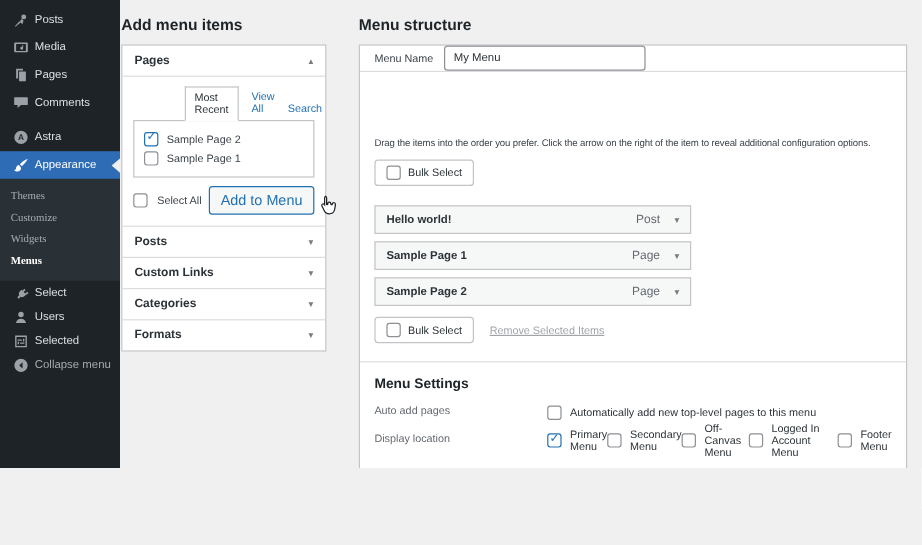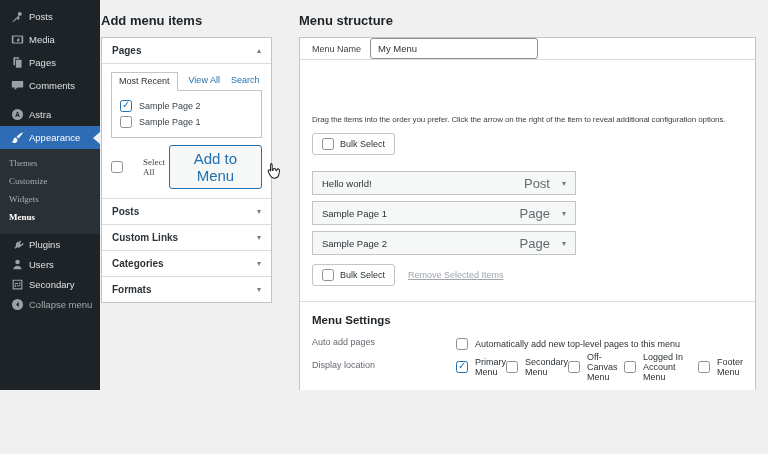--- a/index.html
+++ b/index.html
@@ -31,50 +31,50 @@
   .cb.checked{border-color:#2271b1;}
   .cb.checked::after{content:"\2713";position:absolute;left:1px;top:-2px;font-size:10px;font-weight:bold;color:#2271b1;}
   a.link{color:#2271b1;text-decoration:none;cursor:pointer;}
 
   
   .col-add{position:absolute;left:101px;top:13px;width:171px;}
   .pages-head{display:flex;justify-content:space-between;align-items:center;padding:7px 10px;
               border-bottom:1px solid #dcdcde;font-size:10px;font-weight:600;color:#2c3338;cursor:pointer;}
   .acc-arrow{font-size:8px;color:#787c82;}
   .pages-body{padding:8px 9px 9px;}
-  .tabs{display:flex;align-items:flex-end;gap:11px;position:relative;z-index:2;}
+  .tabs{display:flex;align-items:flex-end;gap:11px;position:relative;z-index:2;margin-left:43px;}
   .tab-active{border:1px solid #c3c4c7;border-bottom:1px solid #fff;background:#fff;margin-bottom:-1px;
               padding:3px 7px 4px;font-size:9px;color:#2c3338;cursor:pointer;}
   .tab-link{font-size:9px;padding-bottom:5px;}
   .tab-panel{border:1px solid #c3c4c7;padding:7px 8px;background:#fff;}
   .page-opt{display:flex;align-items:center;gap:7px;height:16px;font-size:9px;color:#3c434a;cursor:pointer;}
   .select-row{margin-top:7px;display:flex;justify-content:space-between;align-items:center;}
-  .select-all{display:flex;align-items:center;gap:20px;font-size:9px;color:#3c434a;cursor:pointer;font-family:Liberation Serif, serif;}
-  .btn-secondary{font-family:inherit;font-size:15px;color:#2271b1;background:#f6f7f7;border:1px solid #2271b1;
+  .select-all{display:flex;align-items:center;gap:8px;font-size:9px;color:#3c434a;cursor:pointer;}
+  .btn-secondary{font-family:inherit;font-size:12px;color:#2271b1;background:#f6f7f7;border:1px solid #2271b1;
                  border-radius:3px;padding:4px 9px;cursor:pointer;}
   .acc-row{display:flex;justify-content:space-between;align-items:center;padding:7px 10px;
            border-top:1px solid #dcdcde;font-size:10px;font-weight:600;color:#2c3338;cursor:pointer;}
 
   
   .col-structure{position:absolute;left:299px;top:13px;width:457px;}
   .structure-card{height:399px;display:flex;flex-direction:column;gap:45px;}
   .name-row{display:flex;align-items:center;gap:9px;height:34px;padding:0 12px;border-bottom:1px solid #dcdcde;}
   .name-row label{font-size:9px;color:#3c434a;}
   .name-input{width:168px;height:21px;border:1px solid #8c8f94;border-radius:3px;padding:0 7px;
               font-size:9.5px;font-family:inherit;color:#2c3338;}
   .sc-body{flex:1;padding:7px 12px 0;}
   .drag-hint{font-size:8px;letter-spacing:-0.1px;white-space:nowrap;color:#3c434a;margin:3px 0 9px;}
   .bulk-btn{display:inline-flex;align-items:center;gap:6px;border:1px solid #c3c4c7;border-radius:3px;
             background:#fff;padding:4px 9px;font-size:9px;color:#2c3338;cursor:pointer;text-align:right;}
   .menu-items{margin-top:16px;width:264px;}
   .menu-item-row{display:flex;justify-content:space-between;align-items:center;height:24px;margin-bottom:6px;
                  background:#f6f7f7;border:1px solid #c3c4c7;padding:0 9px;cursor:move;}
-  .mi-title{font-size:9.5px;font-weight:400;color:#2c3338;}
+  .mi-title{font-size:9.5px;font-weight:700;color:#2c3338;}
   .mi-right{display:flex;align-items:center;gap:12px;}
-  .mi-type{font-size:13px;color:#646970;}
+  .mi-type{font-size:10px;color:#646970;}
   .mi-arrow{font-size:8px;color:#787c82;cursor:pointer;}
   .bulk-row{margin-top:9px;display:flex;align-items:center;gap:13px;}
   .remove-link{font-size:9px;color:#a0a5aa;text-decoration:underline;cursor:pointer;}
   .sc-sep{border:0;border-top:1px solid #dcdcde;margin:15px -12px 0;}
   .ms-title{font-size:11.5px;font-weight:700;color:#1d2327;margin:12px 0 10px;}
   .ms-row{display:flex;margin-bottom:8px;}
   .ms-side{width:144px;flex:0 0 auto;font-size:9px;color:#646970;padding-top:1px;}
   .ms-opt{display:flex;align-items:center;gap:7px;font-size:9px;color:#2c3338;height:15px;cursor:pointer;}
   .loc-list{display:flex;flex-direction:row;gap:0;}
   .sc-footer{margin-top:auto;border-top:1px solid #dcdcde;background:#f6f7f7;padding:9px 12px 10px;}
@@ -148,39 +148,39 @@
         <div class="sb-sub-item">Customize</div>
         <div class="sb-sub-item">Widgets</div>
         <div class="sb-sub-item current">Menus</div>
       </div>
       <div class="sb-item sm">
         <span class="sb-icon">
           <svg viewBox="0 0 16 16" width="13" height="13" fill="currentColor">
             <path d="M13.2 6.2V3.4h-1.8v2.8H8.9V3.4H7.1v2.8H5.8v2.3c0 1.6 1 2.9 2.4 3.4v2.7h2.1v-2.7c1.4-.5 2.4-1.8 2.4-3.4V6.2h-1.5z" transform="rotate(45 9.5 8.5)"></path>
           </svg>
         </span>
-        <span class="sb-label">Plugins</span>
+        <span class="sb-label">Select</span>
       </div>
       <div class="sb-item sm">
         <span class="sb-icon">
           <svg viewBox="0 0 16 16" width="13" height="13" fill="currentColor">
             <circle cx="8" cy="5" r="2.8"></circle>
             <path d="M2.8 13.8c.5-2.9 2.7-4.4 5.2-4.4s4.7 1.5 5.2 4.4H2.8z"></path>
           </svg>
         </span>
         <span class="sb-label">Users</span>
       </div>
       <div class="sb-item sm">
         <span class="sb-icon">
           <svg viewBox="0 0 16 16" width="13" height="13" fill="currentColor">
             <path d="M2 2h12v12H2V2zm1.4 1.4v9.2h9.2V3.4H3.4z"></path>
             <path d="M4.6 6h4.2v1.3H4.6zM10 5.3h1.4V8H10zM11.4 9H7.2v1.3h4.2zM6 8.3H4.6V11H6z"></path>
           </svg>
         </span>
-        <span class="sb-label">Secondary</span>
+        <span class="sb-label">Selected</span>
       </div>
       <div class="sb-item sm muted">
         <span class="sb-icon">
           <svg viewBox="0 0 16 16" width="13" height="13" fill="currentColor">
             <circle cx="8" cy="8" r="6.8"></circle>
             <path d="M9.6 4.8L6.2 8l3.4 3.2V4.8z" fill="#1d2327"></path>
           </svg>
         </span>
         <span class="sb-label">Collapse menu</span>
       </div>

